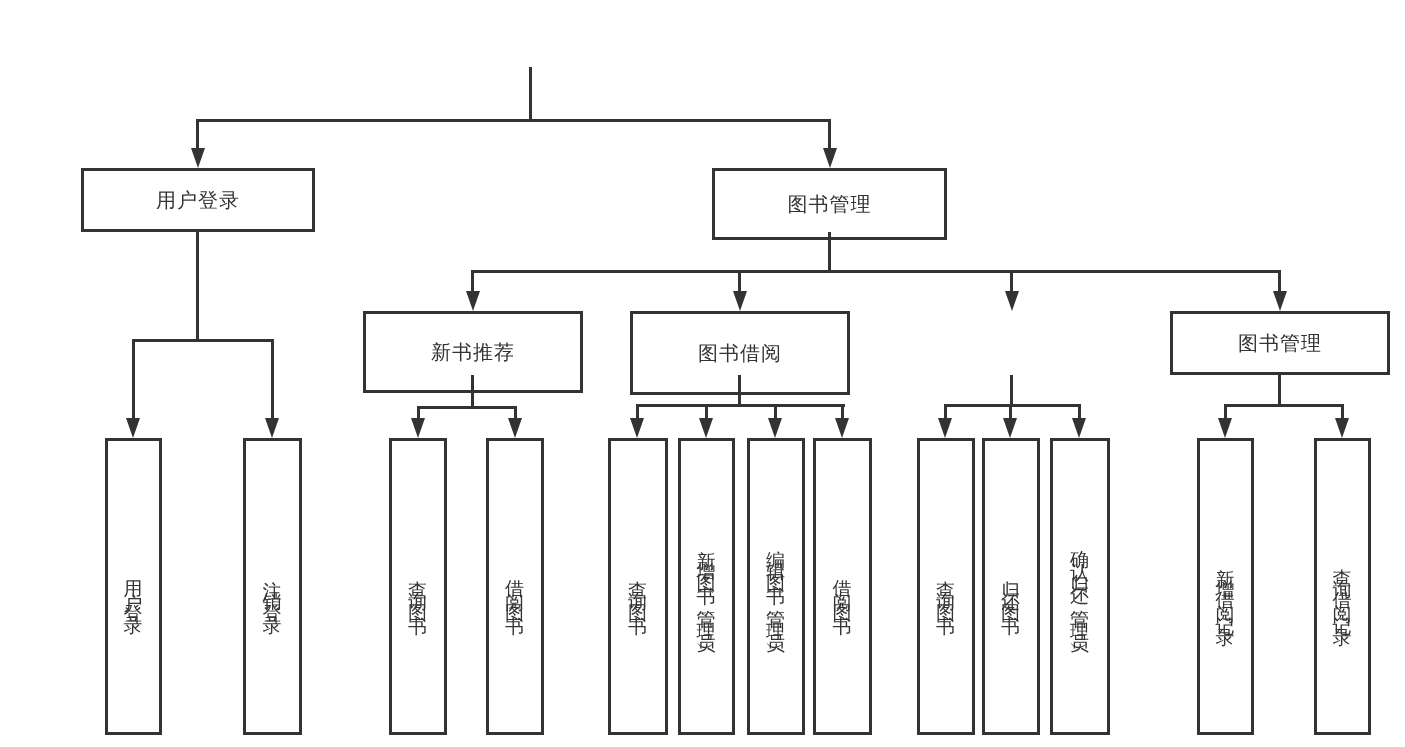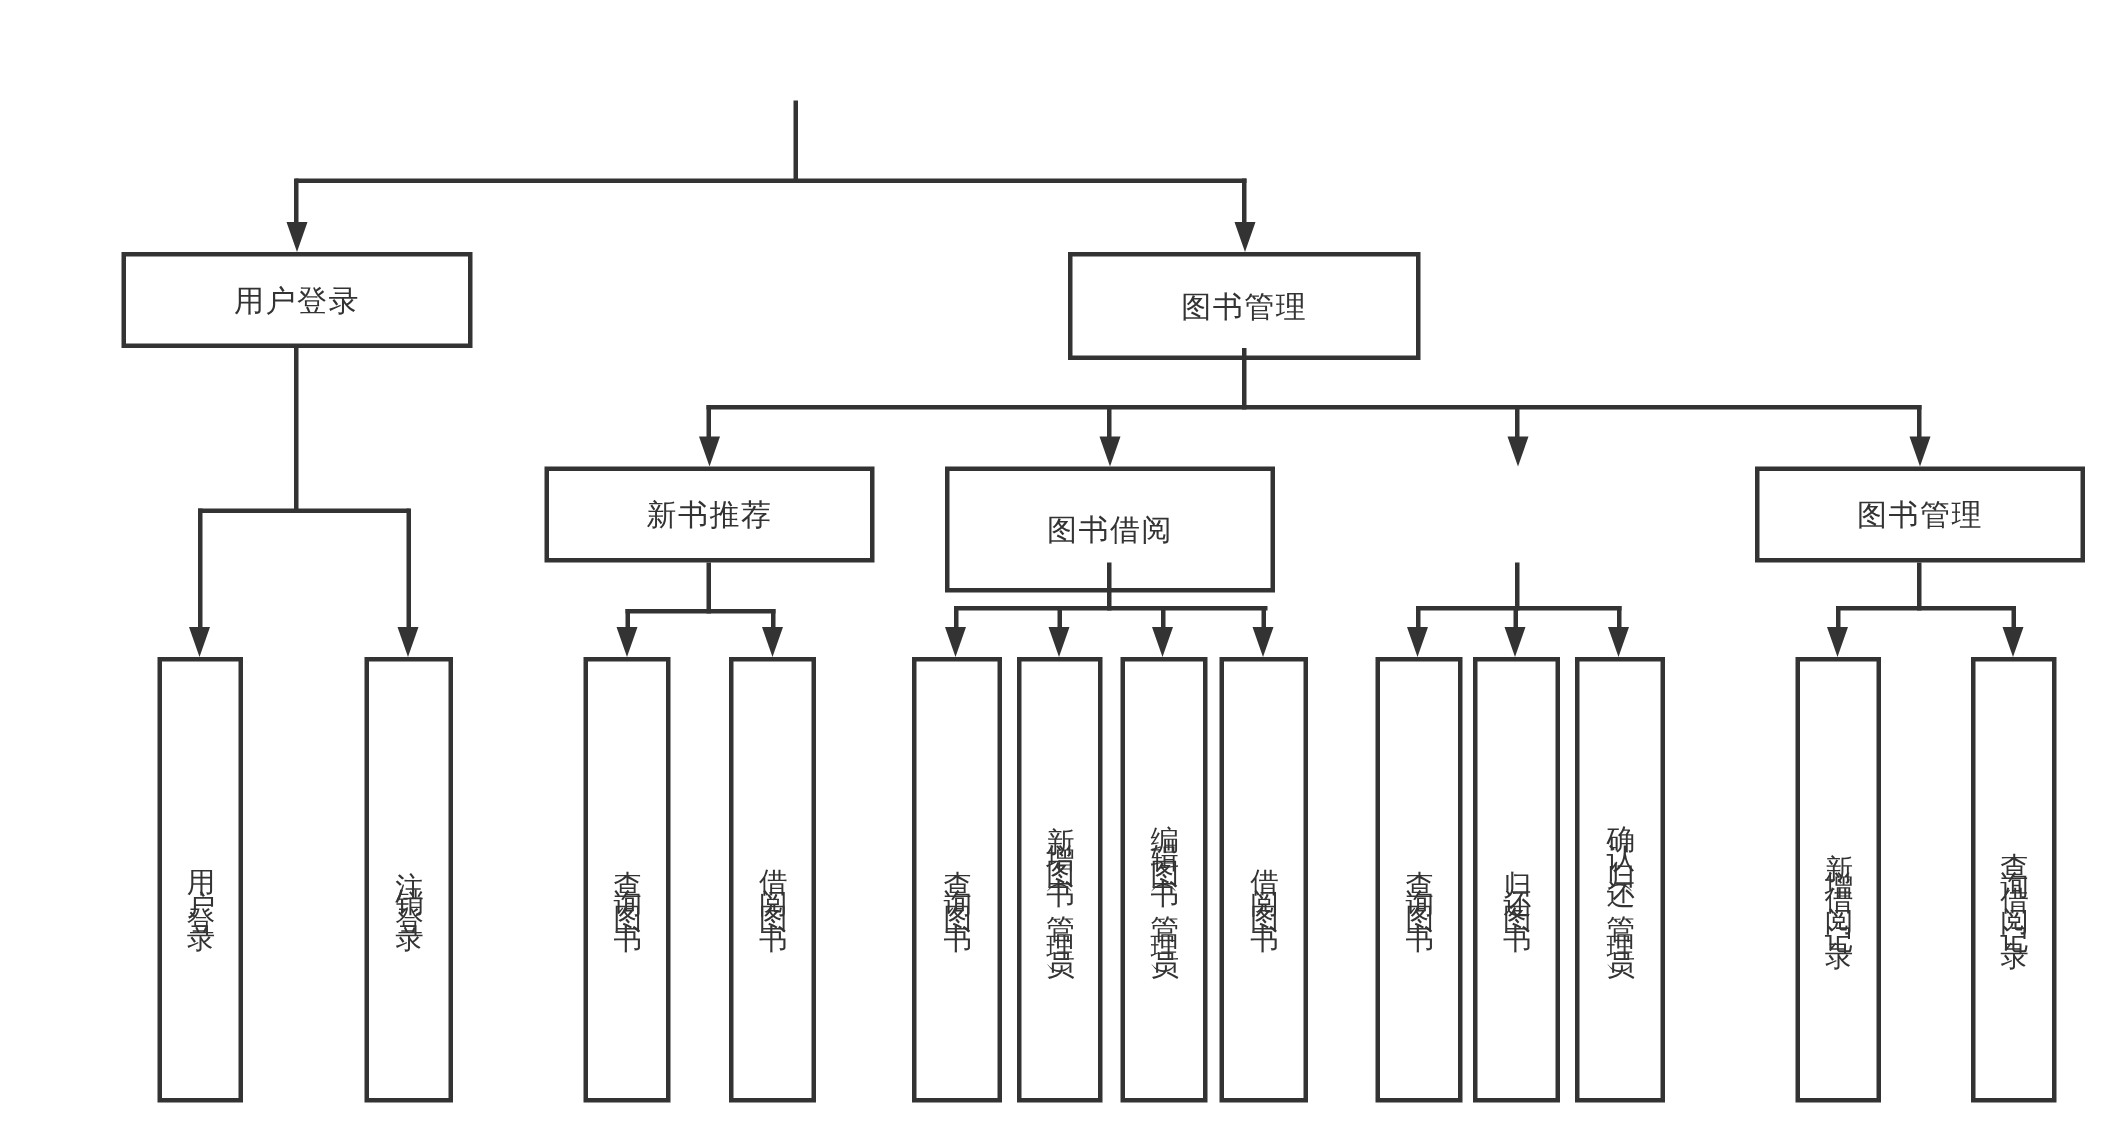--- a/index.html
+++ b/index.html
@@ -86,21 +86,21 @@
   <div class="hline" style="left:471px;top:270px;width:810px;"></div>
   <div class="vline" style="left:471px;top:270px;height:23px;"></div>
   <div class="ah" style="left:466px;top:291px;"></div>
   <div class="vline" style="left:738px;top:270px;height:23px;"></div>
   <div class="ah" style="left:733px;top:291px;"></div>
   <div class="vline" style="left:1010px;top:270px;height:23px;"></div>
   <div class="ah" style="left:1005px;top:291px;"></div>
   <div class="vline" style="left:1278px;top:270px;height:23px;"></div>
   <div class="ah" style="left:1273px;top:291px;"></div>
 
-  <div class="box" style="left:363px;top:311px;width:220px;height:64px;">
+  <div class="box" style="left:363px;top:311px;width:220px;height:82px;">
     <span>新书推荐</span>
   </div>
   <div class="box" style="left:630px;top:311px;width:220px;height:84px;">
     <span>图书借阅</span>
   </div>
   <div class="box" style="left:1170px;top:311px;width:220px;height:64px;">
     <span>图书管理</span>
   </div>
 
   <div class="vline" style="left:471px;top:375px;height:34px;"></div>

